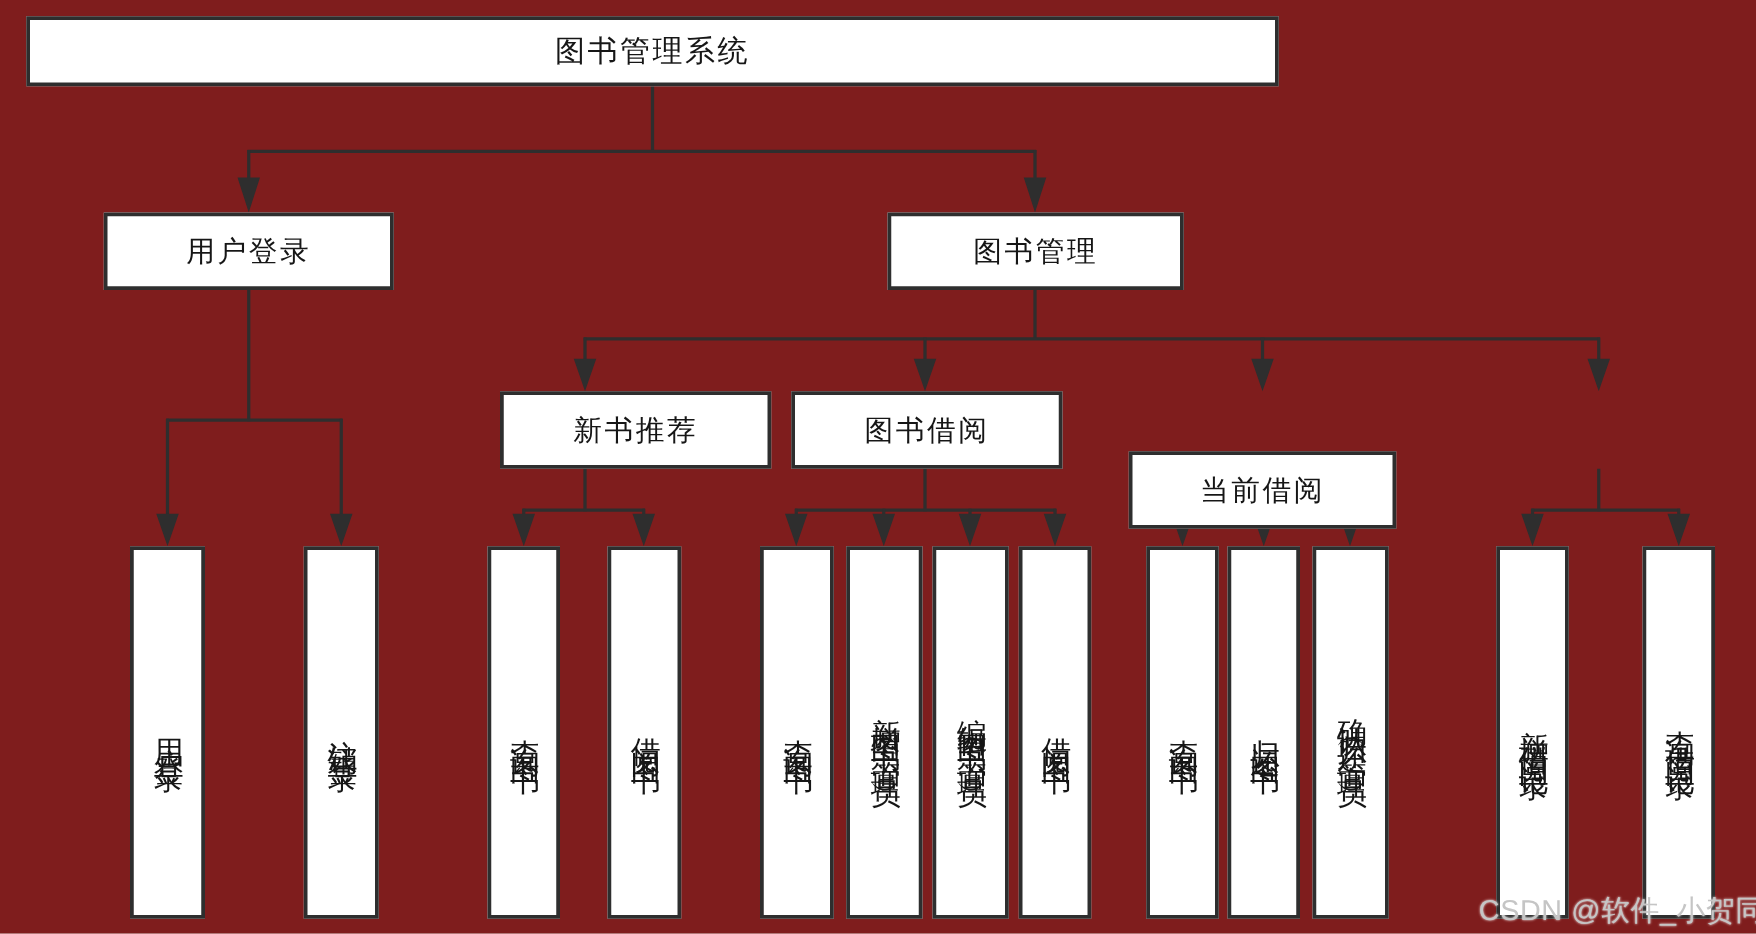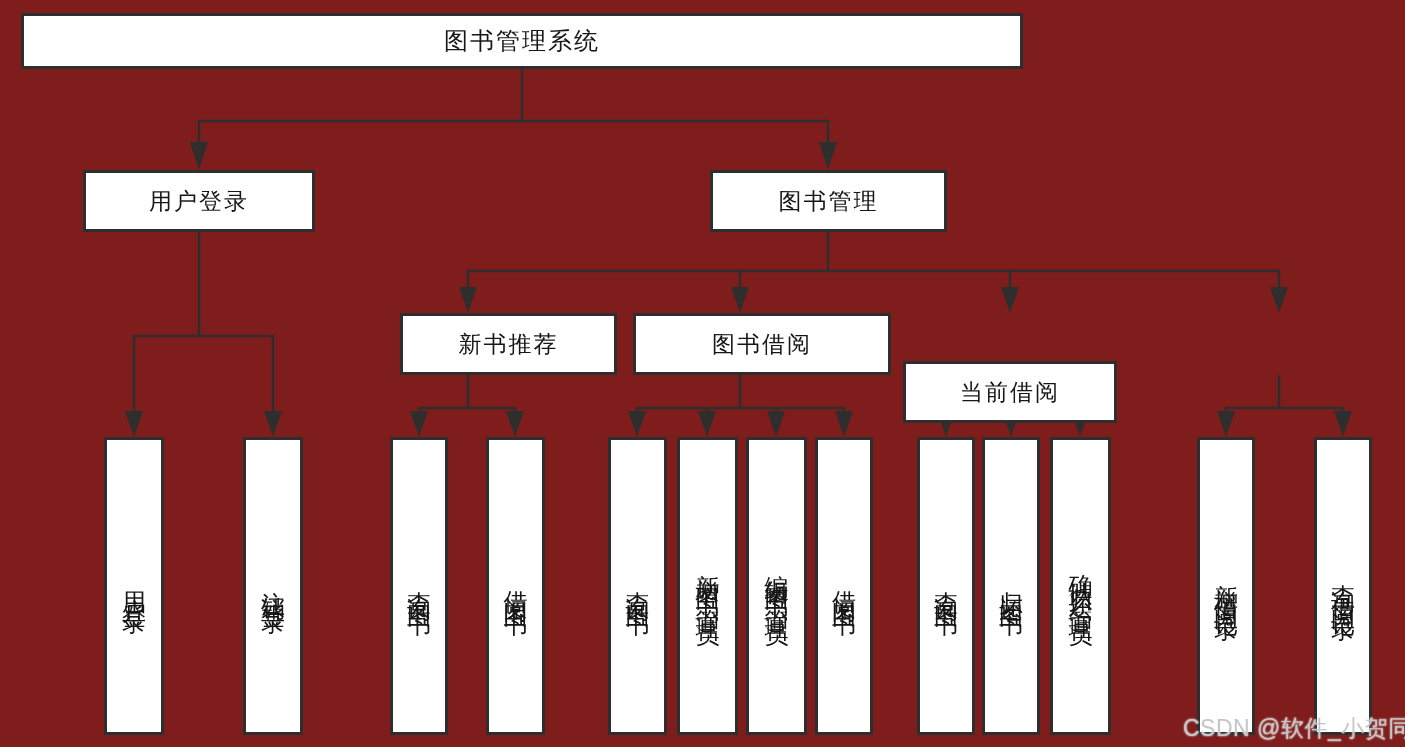--- a/index.html
+++ b/index.html
@@ -141,21 +141,21 @@
   <div class="node hnode" style="left:83px; top:170px; width:232px; height:62px;">
     <span class="label">用户登录</span>
   </div>
   <div class="node hnode" style="left:710px; top:170px; width:237px; height:62px;font-family:Liberation Mono, monospace;">
     <span class="label">图书管理</span>
   </div>
 
   <div class="node hnode" style="left:360px; top:313px; width:217px; height:62px;margin-left:40px;">
     <span class="label">新书推荐</span>
   </div>
-  <div class="node hnode" style="left:633px; top:313px; width:258px; height:62px;">
+  <div class="node hnode" style="left:633px; top:313px; width:217px; height:62px;">
     <span class="label">图书借阅</span>
   </div>
   <div class="node hnode" style="left:903px; top:313px; width:214px; height:62px;margin-top:48px;">
     <span class="label">当前借阅</span>
   </div>
 
   <div class="node vnode" style="left:104px; top:437px; width:60px; height:298px;">
     <span class="vtext">用户登录</span>
   </div>
   <div class="node vnode" style="left:243px; top:437px; width:60px; height:298px;">

